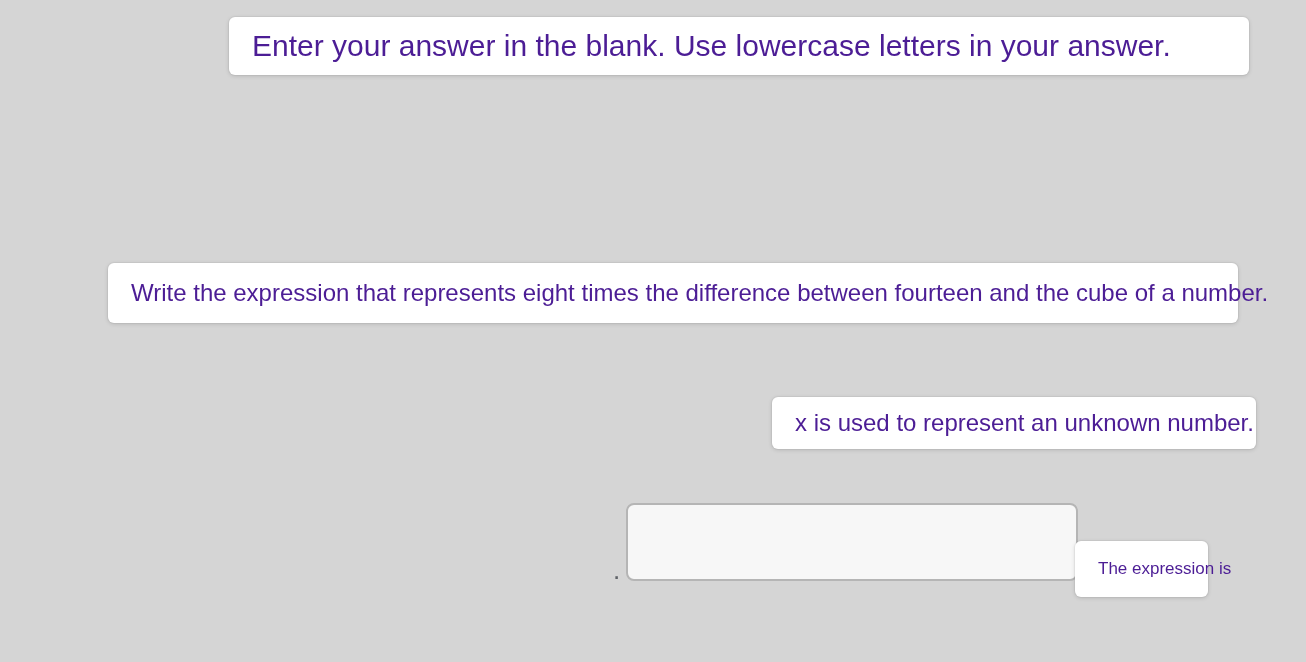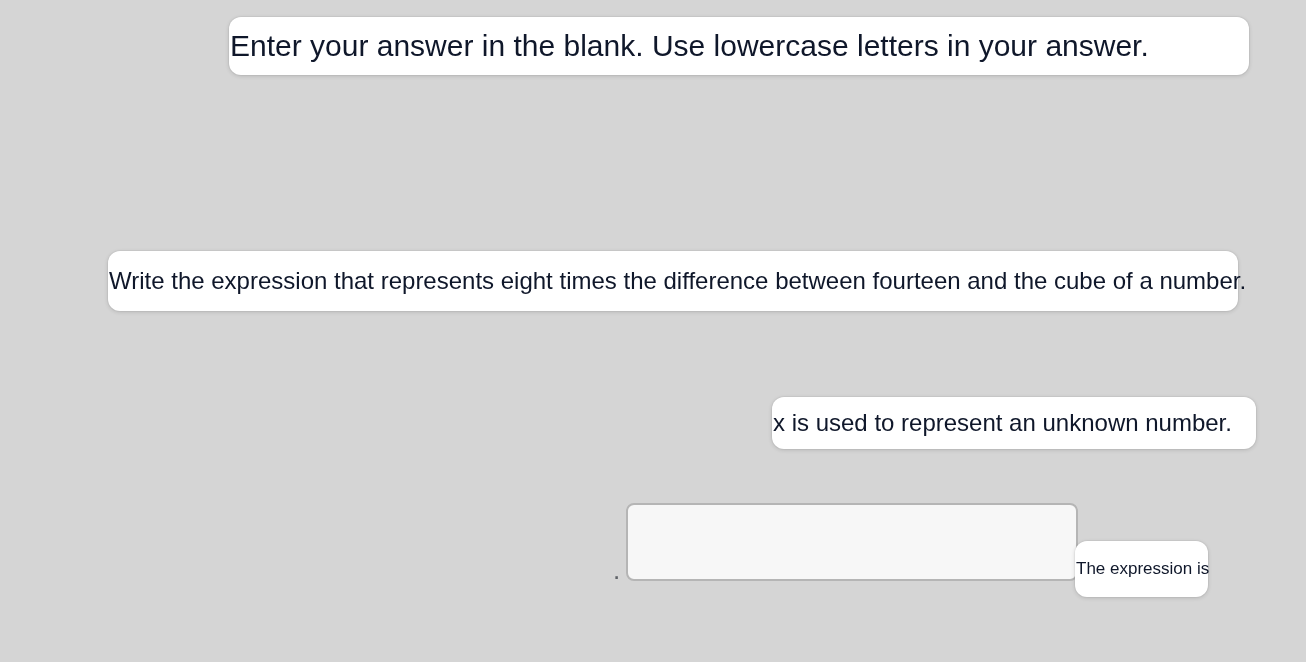--- a/index.html
+++ b/index.html
@@ -7,39 +7,39 @@
     padding: 0;
     width: 1306px;
     height: 662px;
     background: #d5d5d5;
     font-family: Arial, Helvetica, sans-serif;
     overflow: hidden;
   }
   .card {
     position: absolute;
     background: #ffffff;
-    border-radius: 12px;
+    border-radius: 6px;
     box-shadow: 0 1px 4px rgba(0,0,0,0.15), 0 0 0 1px rgba(0,0,0,0.03);
-    color: #0f172a;
+    color: #4c1d95;
     display: flex;
     align-items: center;
-    padding: 4px 1px;
+    padding: 4px 23px;
     box-sizing: border-box;
     white-space: nowrap;
   }
   #instr {
     left: 229px;
     top: 17px;
     width: 1020px;
     height: 58px;
     font-size: 30px;
   }
   #prompt {
     left: 108px;
-    top: 251px;
+    top: 263px;
     width: 1130px;
     height: 60px;
     font-size: 24px;
   }
   #hint {
     left: 748px;
     top: 397px;
     width: 484px;
     height: 52px;
     font-size: 24px;

